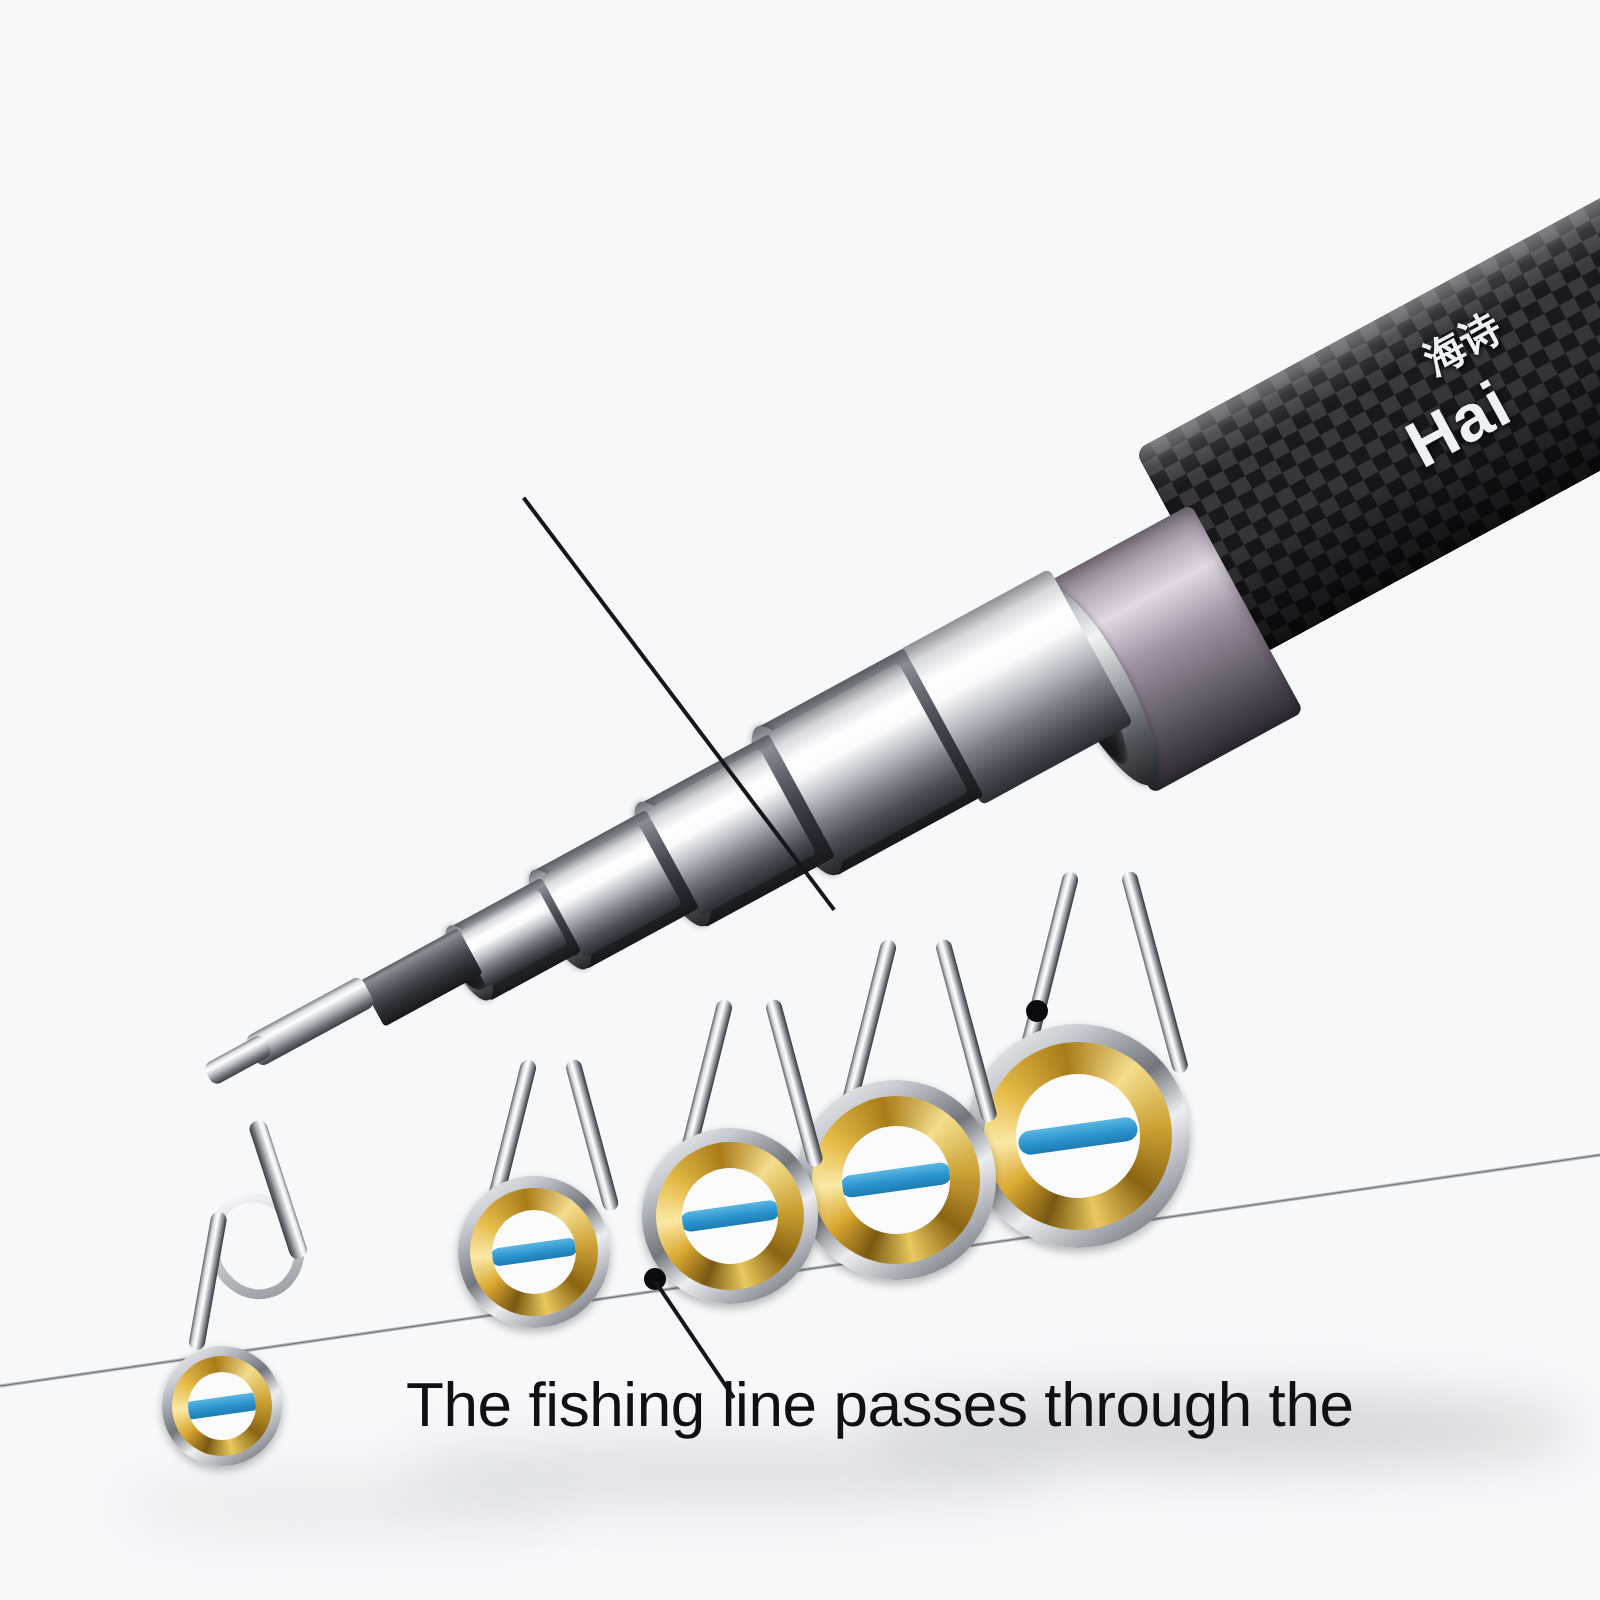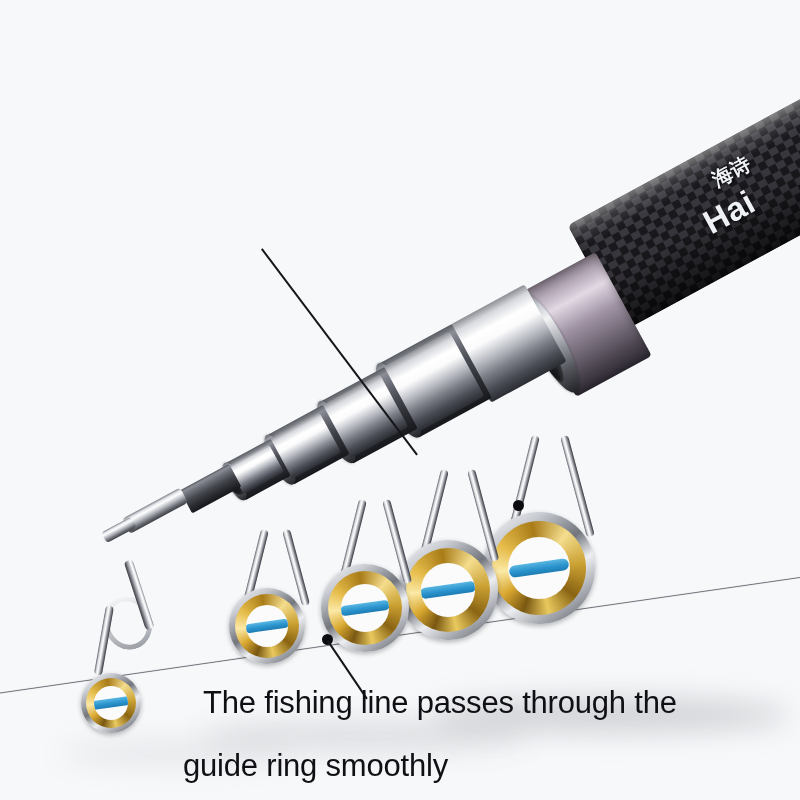--- a/index.html
+++ b/index.html
@@ -302,15 +302,14 @@
       </span>
     </span>
   </div>
 
   <div class="leader" style="left:262px; top:248px; width:258px; transform:rotate(53deg);"></div>
   <div class="leader-dot" style="left:513px; top:500px;"></div>
 
   <div class="leader-dot" style="left:322px; top:634px;"></div>
   <div class="leader" style="left:328px; top:640px; width:70px; transform:rotate(56deg);"></div>
   <div class="caption" style="left:183px; top:685px; font-size:31px;margin-left:20px;">The fishing line passes through the</div>
-  <div class="caption" style="left:183px; top:748px; font-size:31px;">guide ring smoothly</div>
 
 </div>
 
 </body></html>

